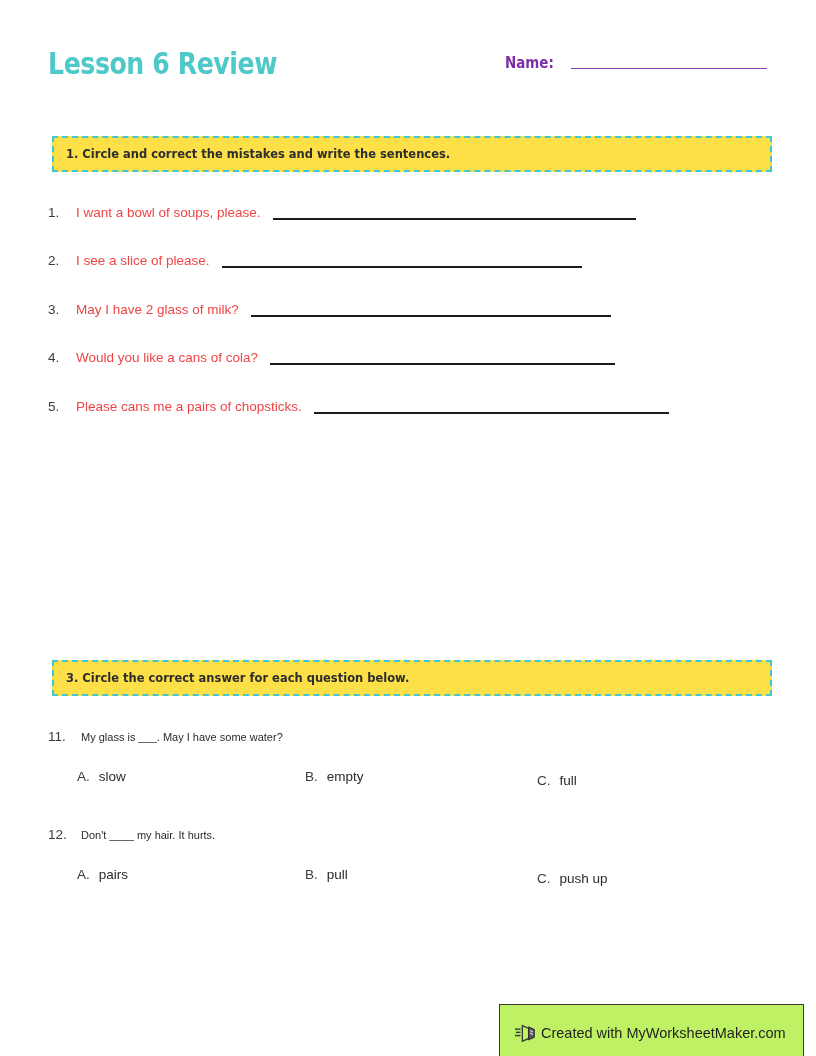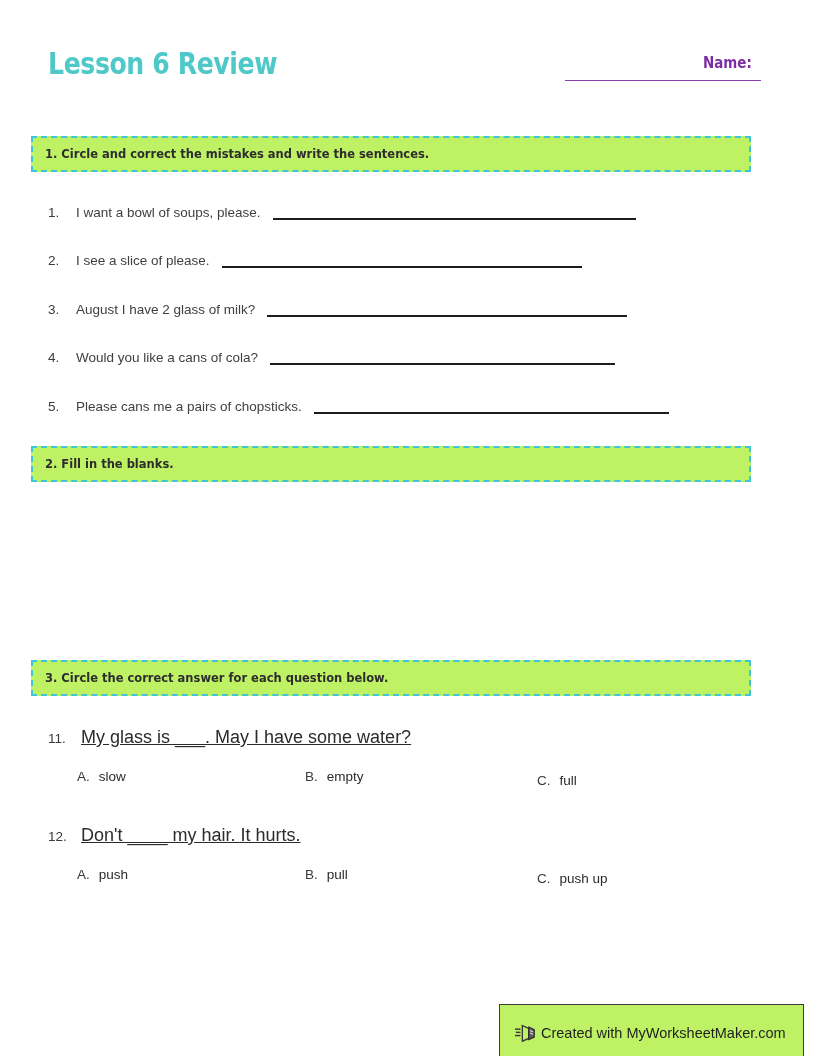--- a/index.html
+++ b/index.html
@@ -39,26 +39,25 @@
     font-size: 30px;
     line-height: 36px;
     letter-spacing: -0.5px;
     color: #4ec8c8;
     transform: scaleX(0.84);
     transform-origin: left center;
     white-space: nowrap;
   }
   .name-block {
     position: absolute;
-    right: 7px;
+    right: 1px;
     top: 8px;
     display: flex;
     align-items: flex-end;
     gap: 8px;
-    flex-direction: column;
   }
   .name-label {
     font-family: "DejaVu Sans", sans-serif;
     font-weight: bold;
     font-size: 16px;
     line-height: 18px;
     color: #7d2ea3;
     transform: scaleX(0.84);
     transform-origin: left center;
     white-space: nowrap;
@@ -66,26 +65,26 @@
   .name-line {
     width: 196px;
     height: 0;
     border-bottom: 1.6px solid #8b3fb0;
     margin-bottom: 3px;
   }
 
   
   .section-bar {
     position: absolute;
-    left: 31px;
+    left: 52px;
     width: 720px;
     height: 36px;
     box-sizing: border-box;
     border: 2px dashed #3fc6d4;
-    background: #bef264;
+    background: #fde047;
     display: flex;
     align-items: center;
   }
   .section-bar-text {
     font-family: "DejaVu Sans", sans-serif;
     font-weight: bold;
     font-size: 12.5px;
     line-height: 14px;
     color: #2d2d2d;
     padding-left: 13px;
@@ -110,21 +109,21 @@
   .item-number {
     width: 28px;
     flex: 0 0 28px;
     font-size: 13.5px;
     line-height: 20px;
     color: #3a3a3a;
   }
   .item-text {
     font-size: 13.5px;
     line-height: 20px;
-    color: #404040;
+    color: #ef4444;
     white-space: nowrap;
   }
   .answer-rule {
     height: 0;
     border-bottom: 2px solid #1c1c1c;
     margin-left: 12px;
     align-self: center;
     position: relative;
     top: 5px;
   }
@@ -138,25 +137,24 @@
     align-items: baseline;
   }
   .mc-number {
     width: 33px;
     flex: 0 0 33px;
     font-size: 13.5px;
     line-height: 20px;
     color: #3a3a3a;
   }
   .mc-prompt {
-    font-size: 18px;
+    font-size: 11px;
     line-height: 20px;
     color: #2b2b2b;
     white-space: nowrap;
-    text-decoration: underline;
   }
   .mc-options {
     position: absolute;
     left: 48px;
     right: 48px;
     height: 26px;
   }
   .mc-option {
     position: absolute;
     font-size: 13.5px;
@@ -221,37 +219,34 @@
     <span class="item-text">I want a bowl of soups, please.</span>
     <span class="answer-rule" style="width:363px"></span>
   </div>
   <div class="sentence-item" style="top:251px">
     <span class="item-number">2.</span>
     <span class="item-text">I see a slice of please.</span>
     <span class="answer-rule" style="width:360px"></span>
   </div>
   <div class="sentence-item" style="top:300px">
     <span class="item-number">3.</span>
-    <span class="item-text">August I have 2 glass of milk?</span>
+    <span class="item-text">May I have 2 glass of milk?</span>
     <span class="answer-rule" style="width:360px"></span>
   </div>
   <div class="sentence-item" style="top:348px">
     <span class="item-number">4.</span>
     <span class="item-text">Would you like a cans of cola?</span>
     <span class="answer-rule" style="width:345px"></span>
   </div>
   <div class="sentence-item" style="top:397px">
     <span class="item-number">5.</span>
     <span class="item-text">Please cans me a pairs of chopsticks.</span>
     <span class="answer-rule" style="width:355px"></span>
   </div>
 
-  <div class="section-bar" id="section-2-bar">
-    <span class="section-bar-text">2. Fill in the blanks.</span>
-  </div>
 
   <div class="section-bar" id="section-3-bar">
     <span class="section-bar-text">3. Circle the correct answer for each question below.</span>
   </div>
 
   <div class="mc-question" style="top:727px">
     <span class="mc-number">11.</span>
     <span class="mc-prompt">My glass is ___. May I have some water?</span>
   </div>
   <div class="mc-options" style="top:767px">
@@ -269,21 +264,21 @@
     </span>
   </div>
 
   <div class="mc-question" style="top:825px">
     <span class="mc-number">12.</span>
     <span class="mc-prompt">Don't ____ my hair. It hurts.</span>
   </div>
   <div class="mc-options" style="top:865px">
     <span class="mc-option opt-a">
       <span class="opt-letter">A.</span>
-      <span class="opt-text">push</span>
+      <span class="opt-text">pairs</span>
     </span>
     <span class="mc-option opt-b">
       <span class="opt-letter">B.</span>
       <span class="opt-text">pull</span>
     </span>
     <span class="mc-option opt-c">
       <span class="opt-letter">C.</span>
       <span class="opt-text">push up</span>
     </span>
   </div>

